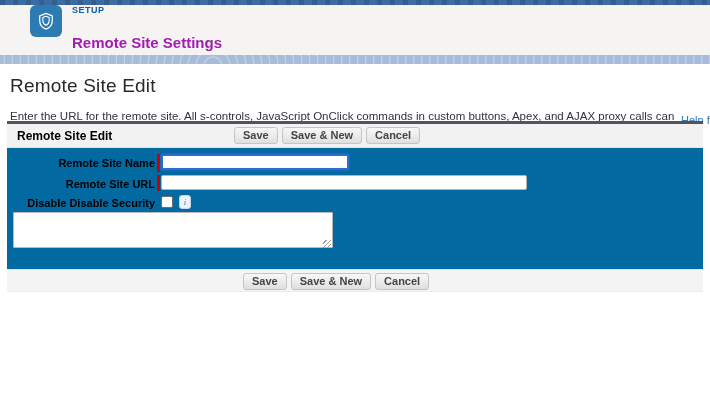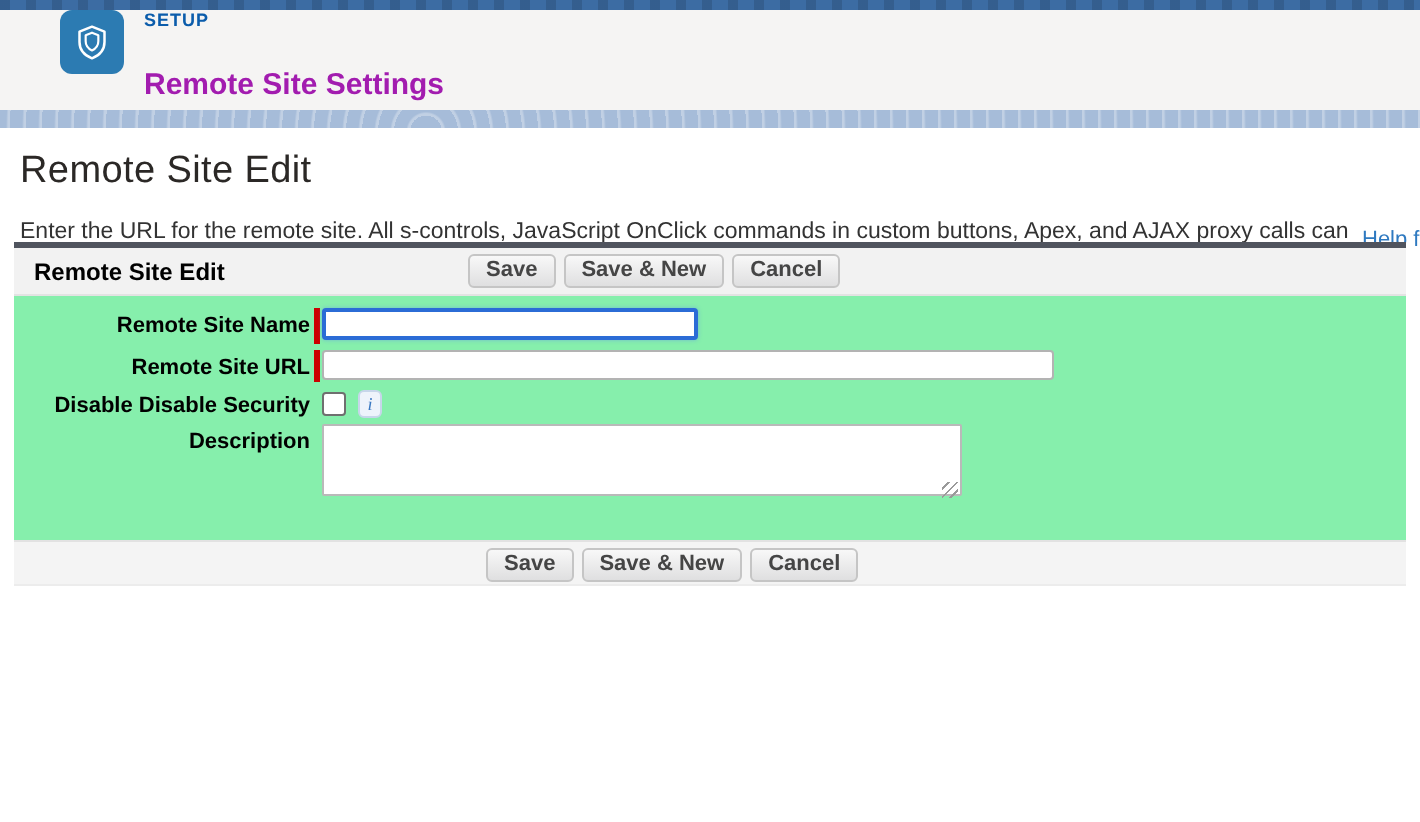--- a/index.html
+++ b/index.html
@@ -44,21 +44,21 @@
   .section-title { font-size:12px; font-weight:700; color:#000; padding-left:10px; }
   .btn-row { position:absolute; left:227px; top:3px; display:flex; gap:4px; }
   .btn-row-bottom { position:absolute; left:236px; top:3px; display:flex; gap:4px; }
   .sf-btn {
     font-family:inherit; font-size:11px; font-weight:700; color:#454545;
     background:linear-gradient(#f8f8f8,#dfdfe0);
     border:1px solid #c5c5c5; border-radius:3px; height:17px; padding:0 8px;
     line-height:15px; cursor:pointer; white-space:nowrap;
   }
   
-  .form-body { background:#86efac; padding:6px 0 11px; }
+  .form-body { background:#0369a1; padding:6px 0 11px; }
   .form-row { display:flex; align-items:flex-start; }
   .label-cell {
     width:148px; flex:none; text-align:right; font-size:11px; font-weight:700;
     color:#010101; padding-top:3px;
   }
   .field-cell { display:flex; align-items:flex-start; margin-left:2px; }
   .req-bar { width:3px; background:#cc0000; margin-right:1px; flex:none; }
   .req-tall { height:18px; } .req-short { height:16px; }
   .input-name {
     width:188px; height:16px; border:2px solid #2b6cd6; border-radius:2px;
@@ -157,21 +157,20 @@
 
     <div class="form-row row-gap3">
       <div class="label-cell">Disable Disable Security</div>
       <div class="field-cell" style="margin-left:6px;">
         <div class="checkbox-empty"></div>
         <div class="info-chip">i</div>
       </div>
     </div>
 
     <div class="form-row row-gap6">
-      <div class="label-cell">Description</div>
       <div class="field-cell" style="margin-left:6px;">
         <div class="textarea-wrap">
           <textarea class="desc-textarea" style=""></textarea>
           <div class="resize-handle"></div>
         </div>
       </div>
     </div>
 
 
   </div>

